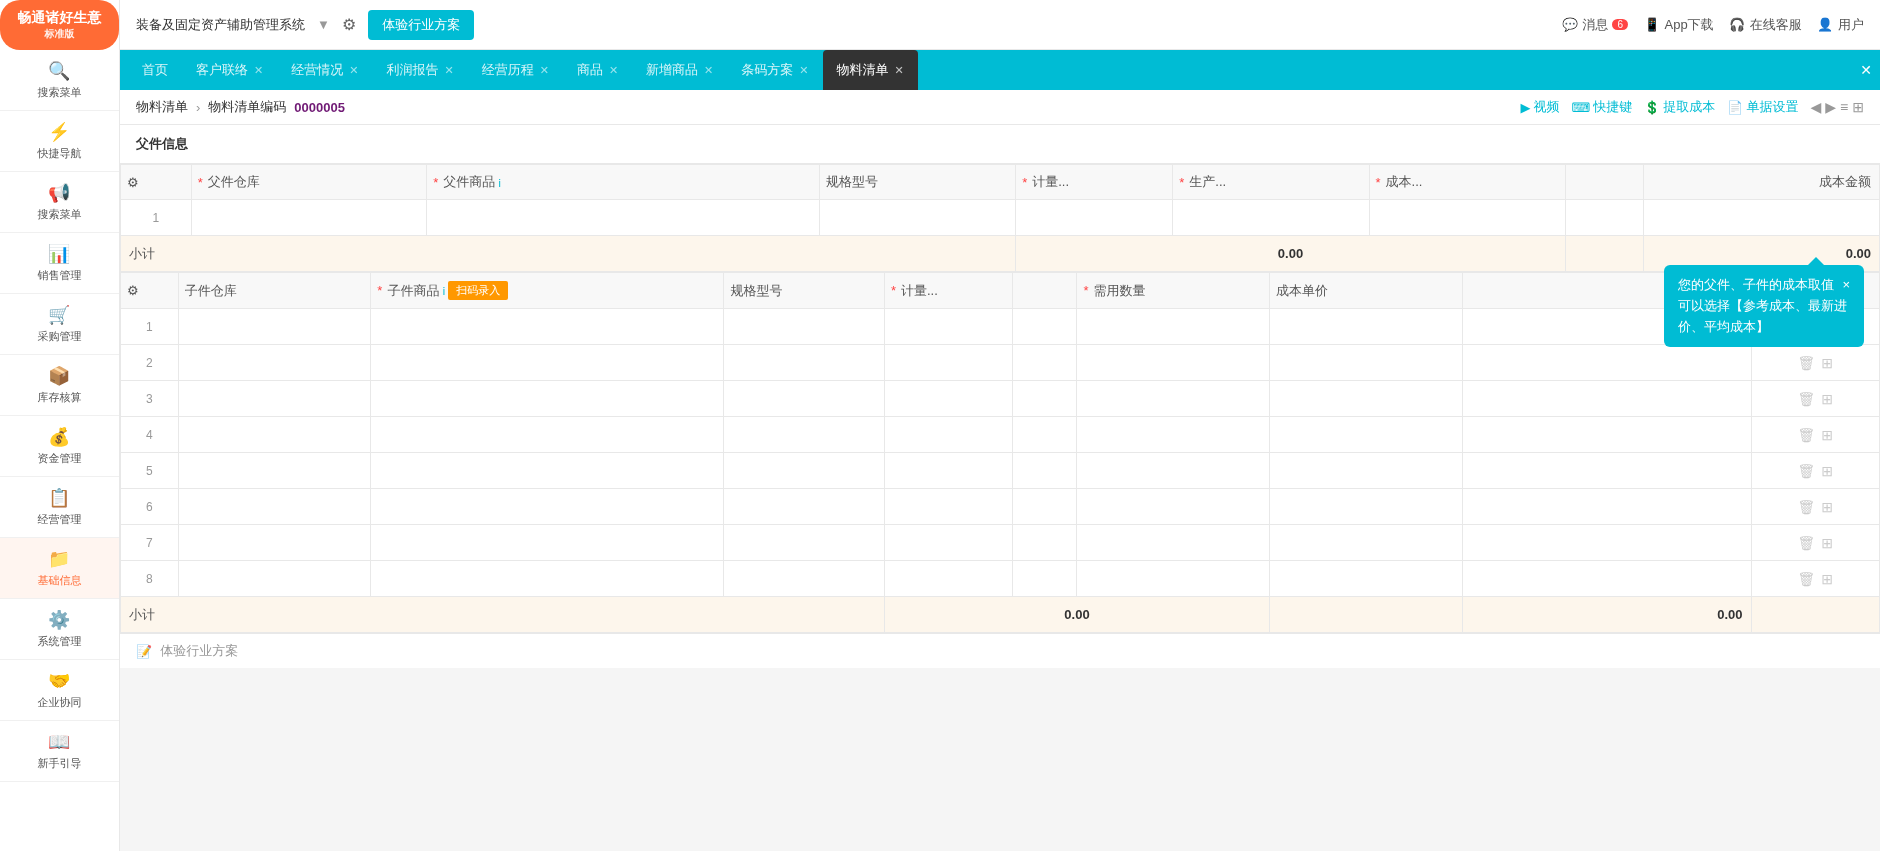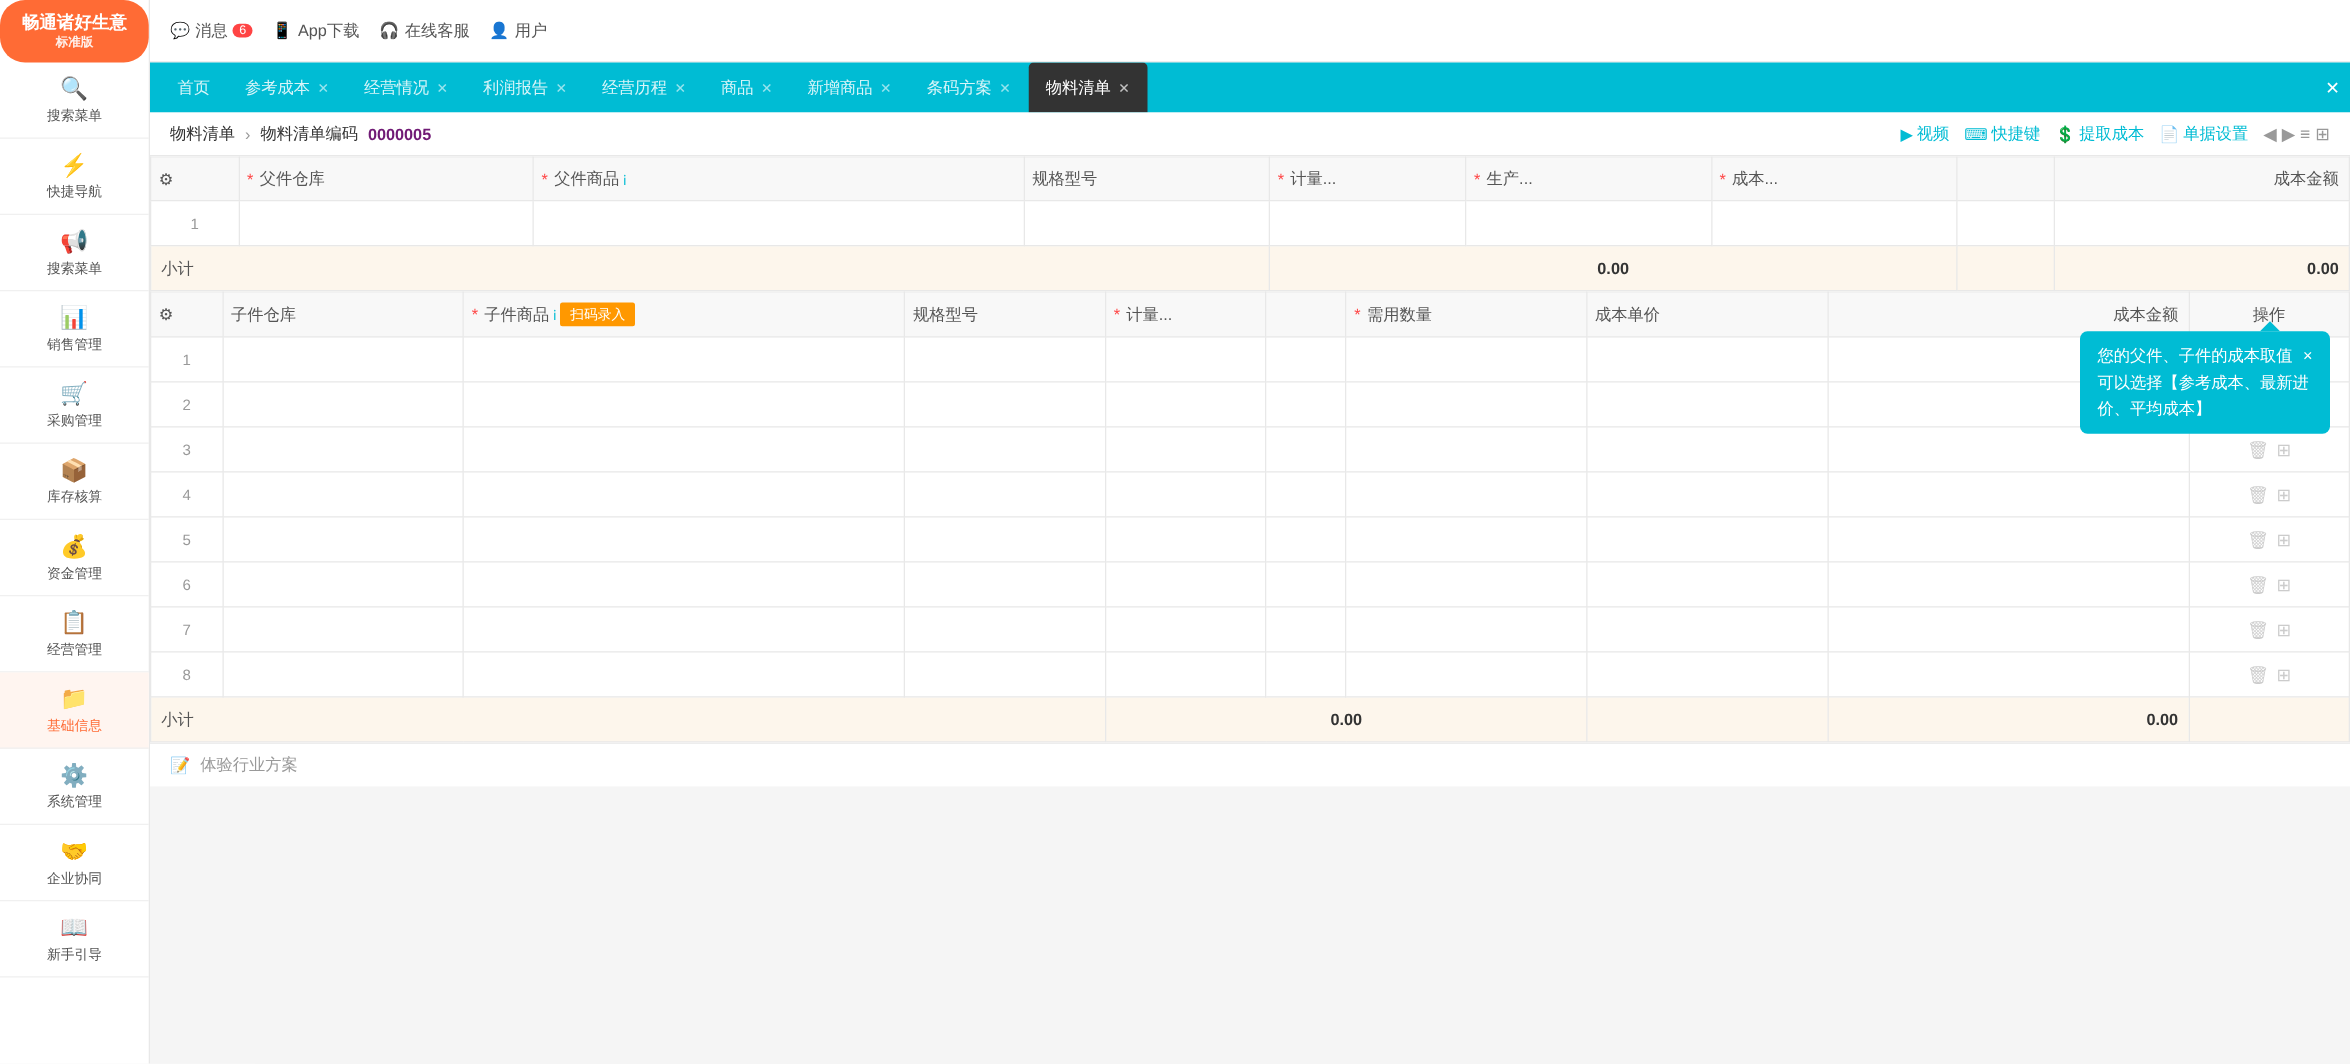--- a/index.html
+++ b/index.html
@@ -290,20 +290,26 @@
       <div class="sidebar-item">
         <span class="s-icon">📖</span>
         <span class="s-label">新手引导</span>
       </div>
     </div>
 </div>
 
 <div class="main-area">
 
   <div class="top-header">
+    <div class="header-left">
+      <span class="system-title">装备及固定资产辅助管理系统</span>
+      <span class="header-arrow">▼</span>
+      <span class="gear-btn">⚙</span>
+      <button class="trial-btn">体验行业方案</button>
+    </div>
     <div class="header-right">
       <div class="header-right-item">
         <span>💬</span>
         <span>消息</span>
         <span class="badge">6</span>
       </div>
       <div class="header-right-item">
         <span>📱</span>
         <span>App下载</span>
       </div>
@@ -316,21 +322,21 @@
         <span>用户</span>
       </div>
     </div>
   </div>
 
   <div class="nav-tabs" id="nav-tabs-container">
     <div class="nav-tab">
         <span>首页</span>
       </div>
       <div class="nav-tab">
-        <span>参考成本</span>
+        <span>客户联络</span>
         <span class="close-x">✕</span>
       </div>
       <div class="nav-tab">
         <span>经营情况</span>
         <span class="close-x">✕</span>
       </div>
       <div class="nav-tab">
         <span>利润报告</span>
         <span class="close-x">✕</span>
       </div>
@@ -391,20 +397,21 @@
   </div>
 
   <div class="content-area">
     <div class="content-inner content-wrapper">
 
       <div class="tooltip-box">
         <span class="tooltip-close">×</span>
         <span>您的父件、子件的成本取值可以选择【参考成本、最新进价、平均成本】</span>
       </div>
 
+      <div class="section-title">父件信息</div>
       <div style="padding: 0 0 0 0; overflow-x: auto;">
         <table class="data-table">
           <thead>
             <tr>
               <th style="width:36px"><span>⚙</span></th>
               <th style="width:120px">
                   <div class="th-with-icon">
                     <span class="required-star">*</span>
                     <span>父件仓库</span>
                   </div>

